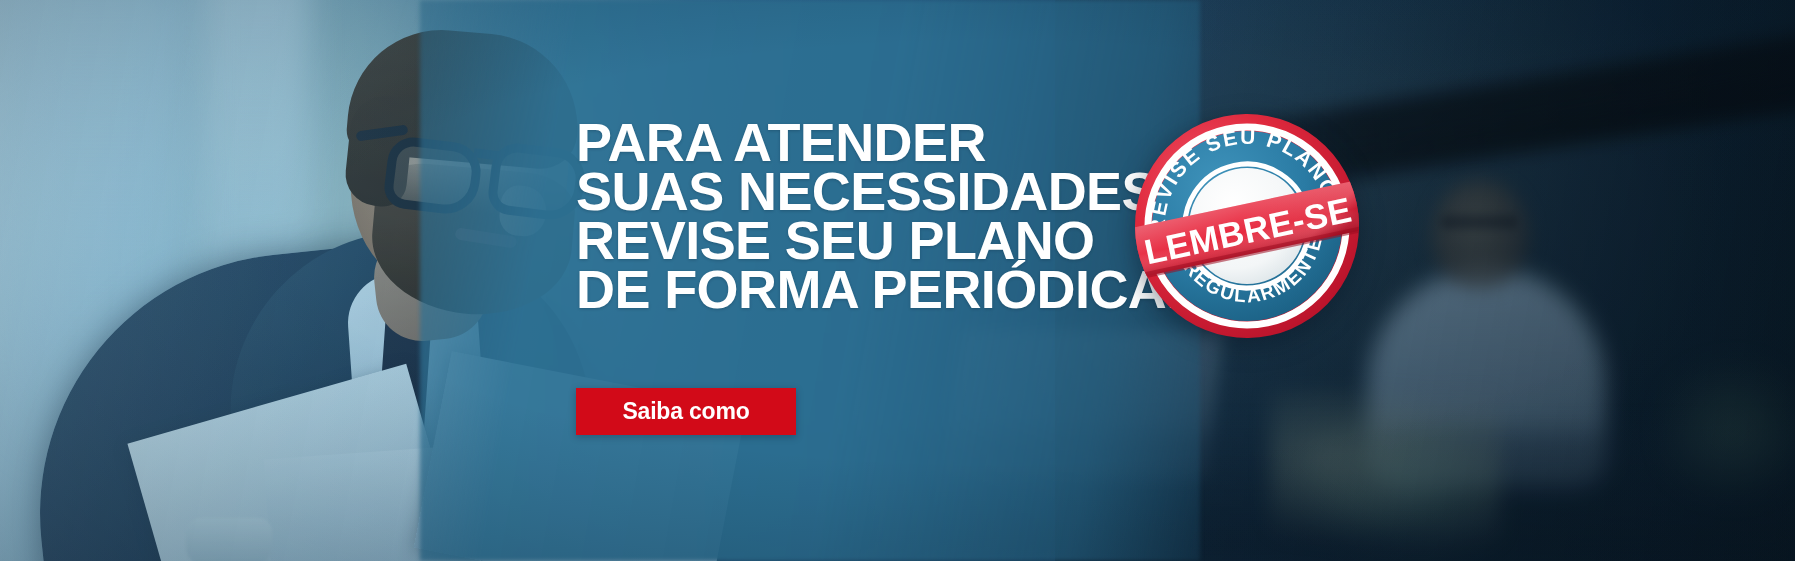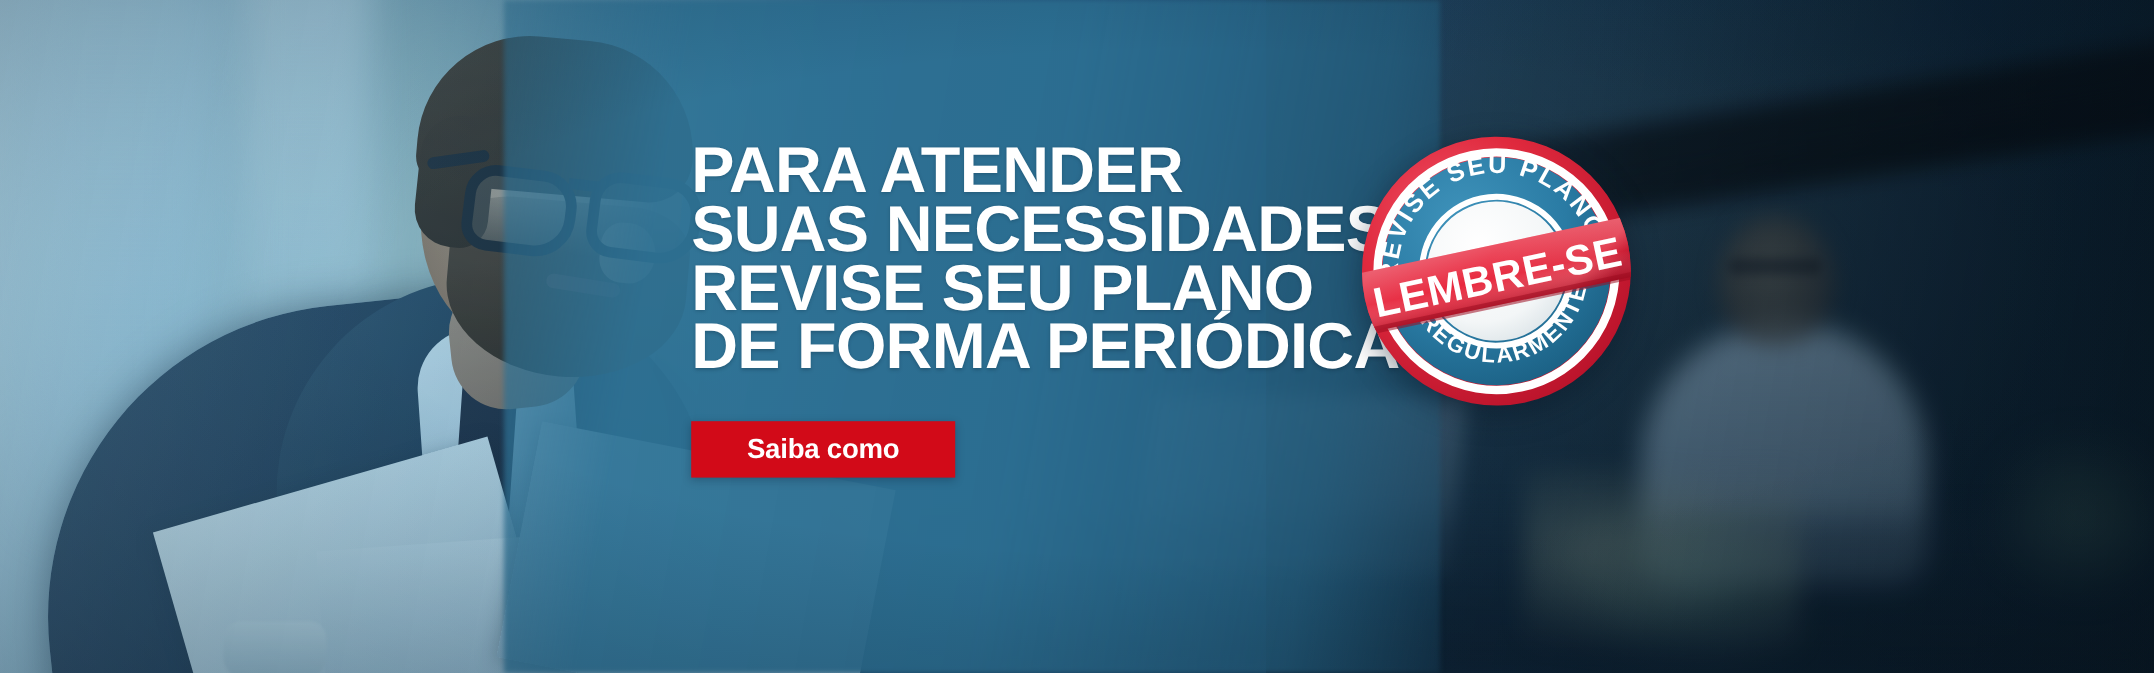--- a/index.html
+++ b/index.html
@@ -294,21 +294,21 @@
     font-size:54px;
     line-height:49px;
     font-weight:700;
     letter-spacing:-0.6px;
     text-shadow:0 1px 3px rgba(8,26,42,.25);
   }
   .headline .ln{ display:block; white-space:nowrap; }
 
   .cta{
     position:absolute;
-    left:576px; top:351px;
+    left:576px; top:388px;
     width:220px; height:47px;
     background:#D20A18;
     border:none;
     color:#ffffff;
     font-family:"Liberation Sans", sans-serif;
     font-size:23px;
     font-weight:700;
     letter-spacing:-0.2px;
     cursor:pointer;
     display:flex; align-items:center; justify-content:center;

